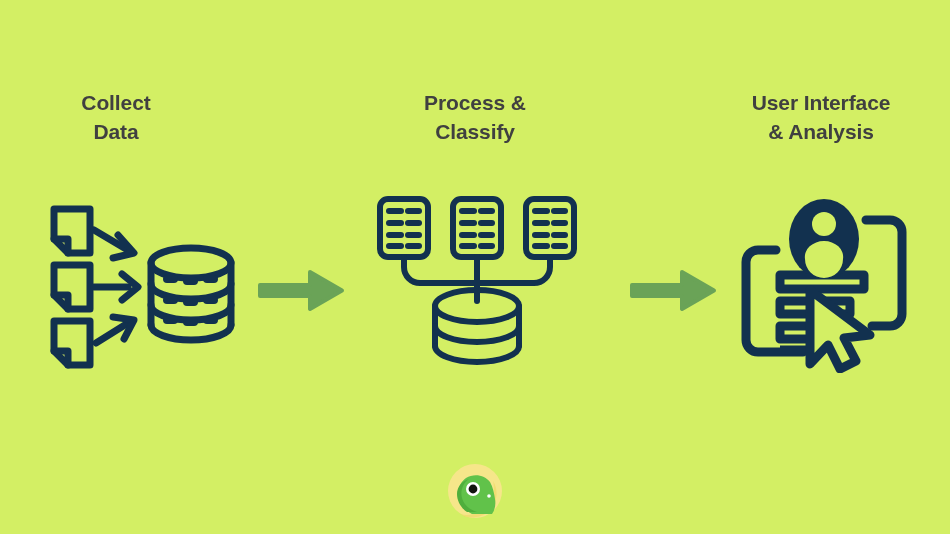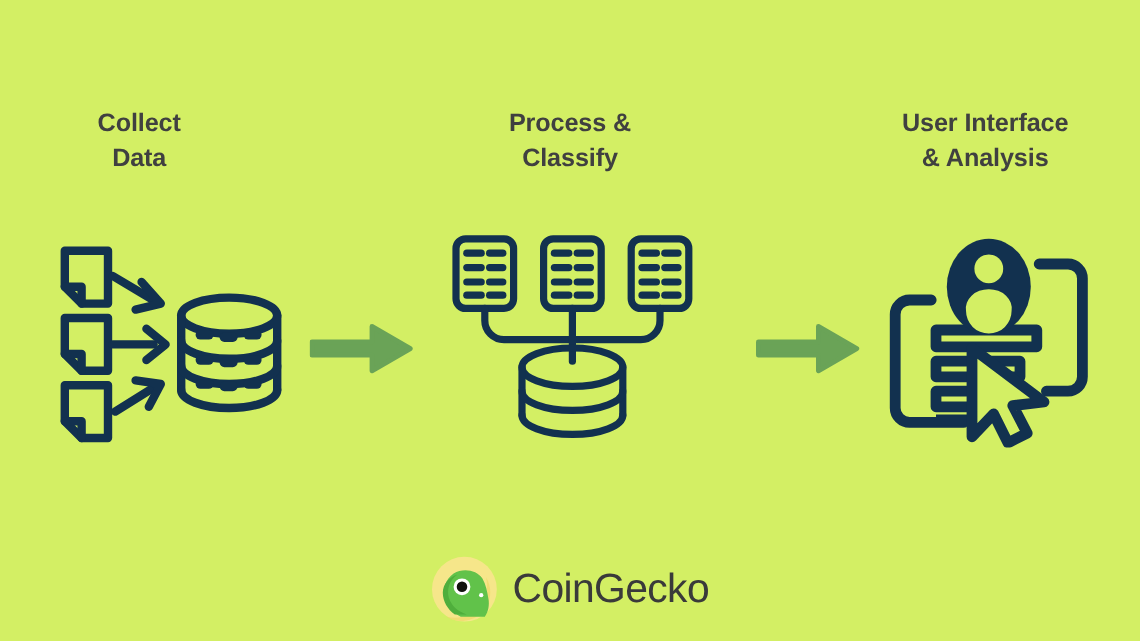--- a/index.html
+++ b/index.html
@@ -246,16 +246,15 @@
       <svg width="56" height="56" viewBox="0 0 56 56" xmlns="http://www.w3.org/2000/svg">
         <circle cx="28" cy="28" r="27" fill="#f6e68a"></circle>
         <path d="M46 18 a24 24 0 0 1 -33 33 a27 27 0 0 0 33 -33 z" fill="#f0d96a" opacity="0.7"></path>
         <path d="M43 19 c-5 -7 -16 -9 -24 -4 c-7 5 -10 14 -7 22 c2 6 7 11 13 14 l20 0 c3 -4 4 -10 3 -15 c-1 -6 -2 -12 -5 -17 z" fill="#61c24a"></path>
         <path d="M22 16 c-6 4 -9 12 -7 19 c2 7 8 12 15 14 l-10 0 c-6 -4 -10 -11 -10 -18 c0 -7 5 -13 12 -15 z" fill="#4fae3c"></path>
         <circle cx="26" cy="26" r="7" fill="#ffffff"></circle>
         <circle cx="26" cy="26" r="4.4" fill="#12130f"></circle>
         <circle cx="42" cy="33" r="1.8" fill="#ffffff"></circle>
       </svg>
     </span>
-    <span class="wordmark">CoinGecko</span>
   </div>
 
 </div>
 
 </body></html>

